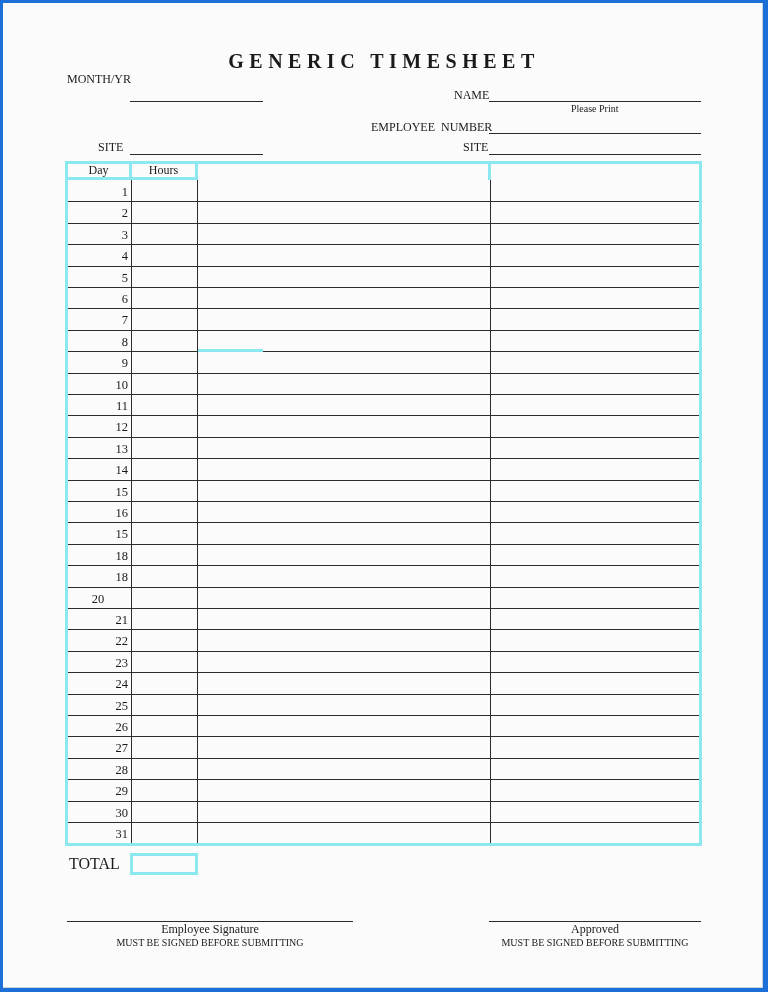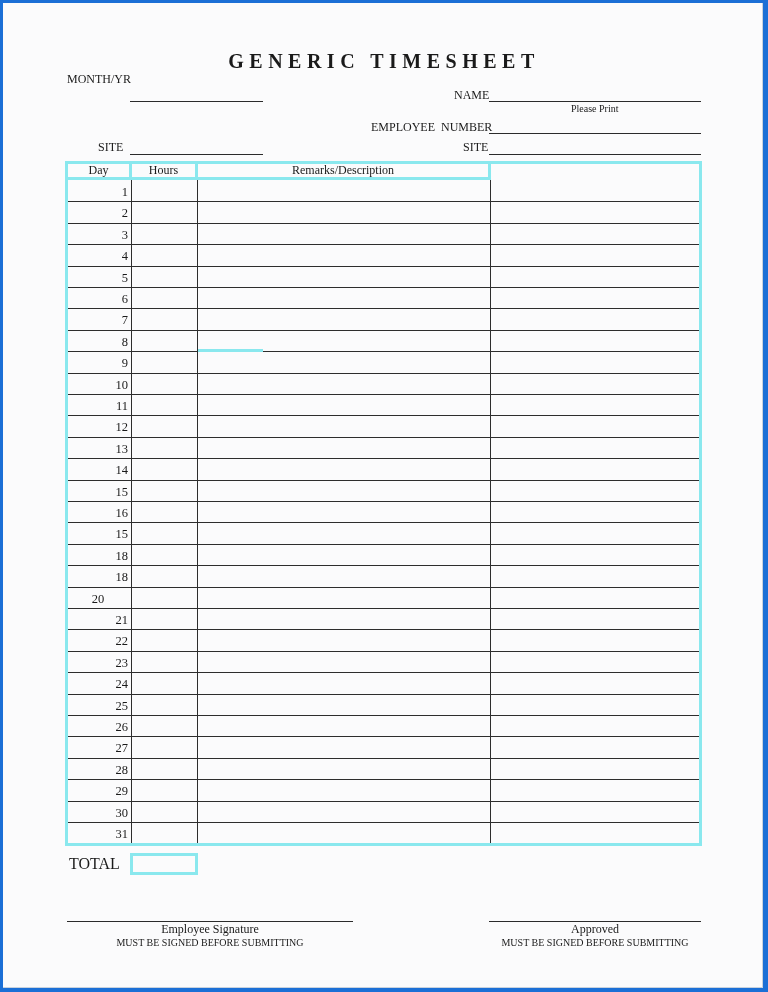--- a/index.html
+++ b/index.html
@@ -66,21 +66,20 @@
 <div class="abs uline" style="left:489px; top:133px; width:212px;"></div>
 
 <div class="abs lbl" style="left:463px; top:140px;">SITE</div>
 <div class="abs uline" style="left:489px; top:154px; width:212px;"></div>
 
 <div class="abs tbl">
   <div class="hdr" style="left:0; width:61px;">Day</div>
   <div class="hdr-sep" style="left:61px;"></div>
   <div class="hdr" style="left:64px; width:63px;">Hours</div>
   <div class="hdr-sep" style="left:127px;"></div>
-  <div class="hdr" style="left:130px; width:290px;">Remarks/Description</div>
   <div class="hdr-sep" style="left:420px;"></div>
 
   <div class="vline" style="left:63px;"></div>
   <div class="vline" style="left:129px;"></div>
   <div class="vline" style="left:422px;"></div>
 
   <div id="rows">
       <div style="position: absolute; left: 0px; right: 0px; top: 16px; height: 21.4px;">
         <div class="daynum" style="left: 0px; top: 5px;">1</div>
         <div style="position: absolute; top: 3px; left: 67px; width: 59px; height: 16px; font-size: 12px;"></div>

